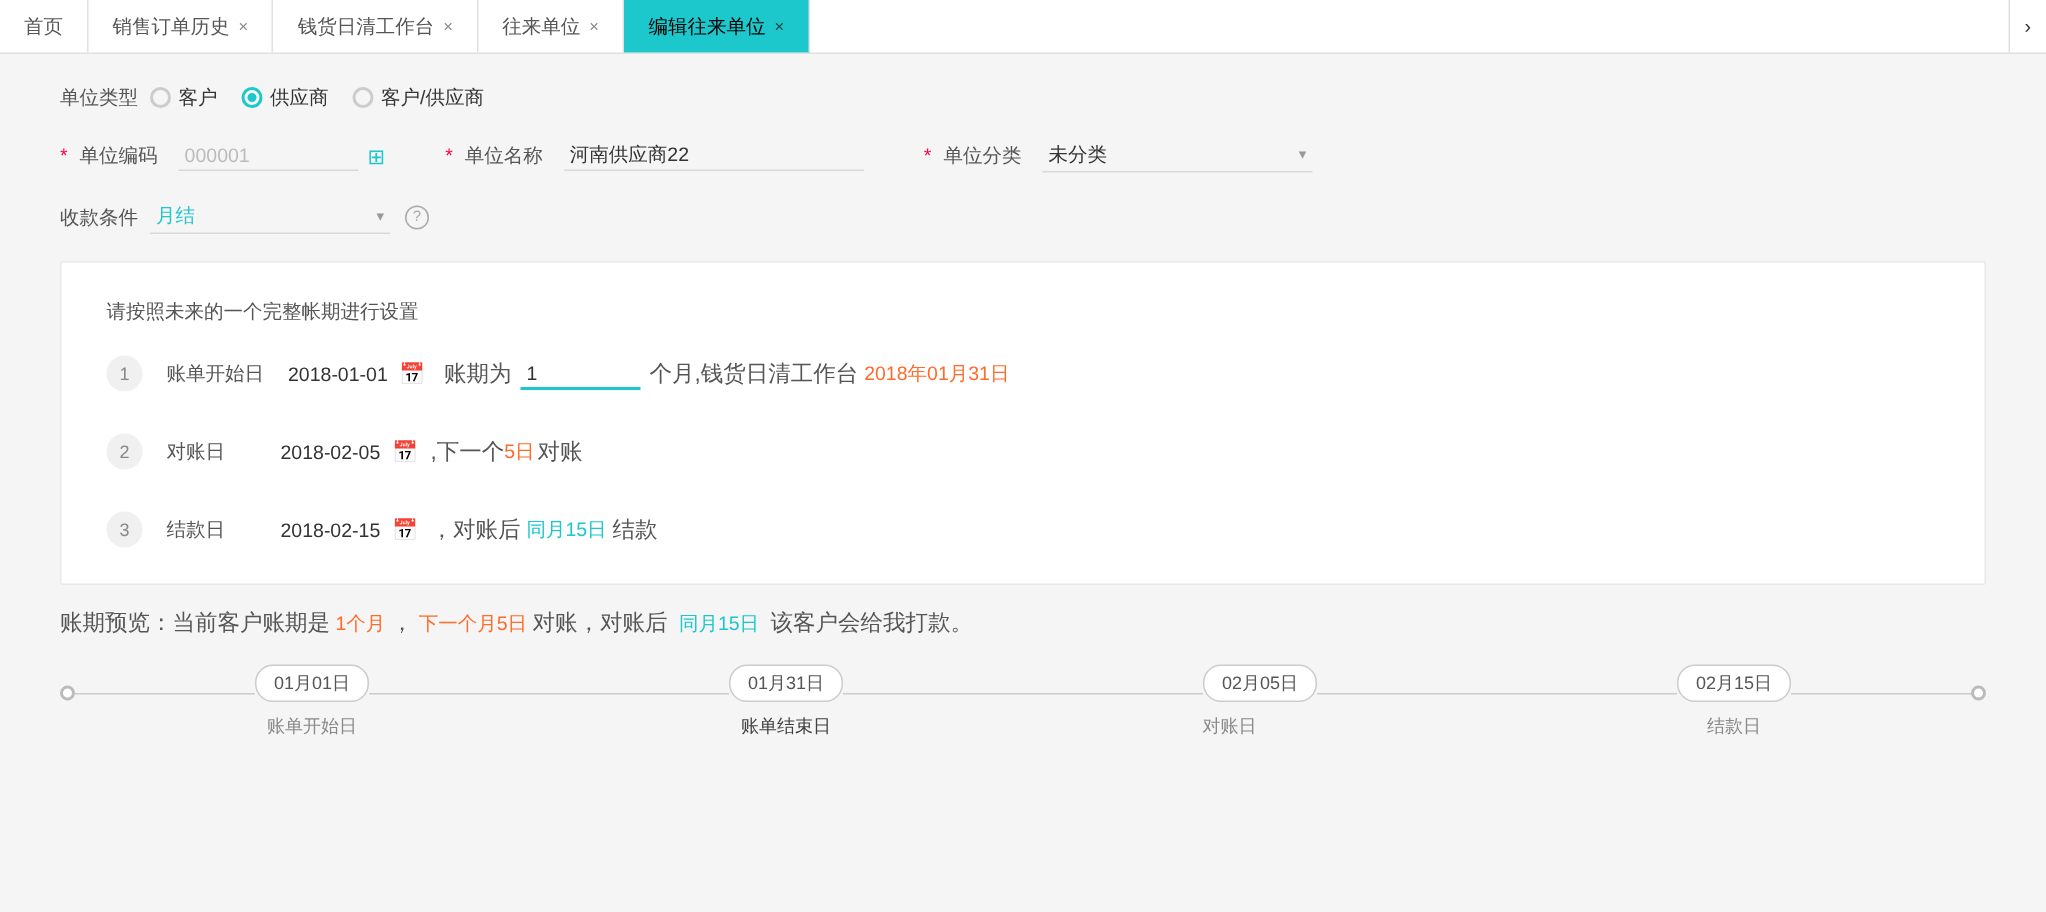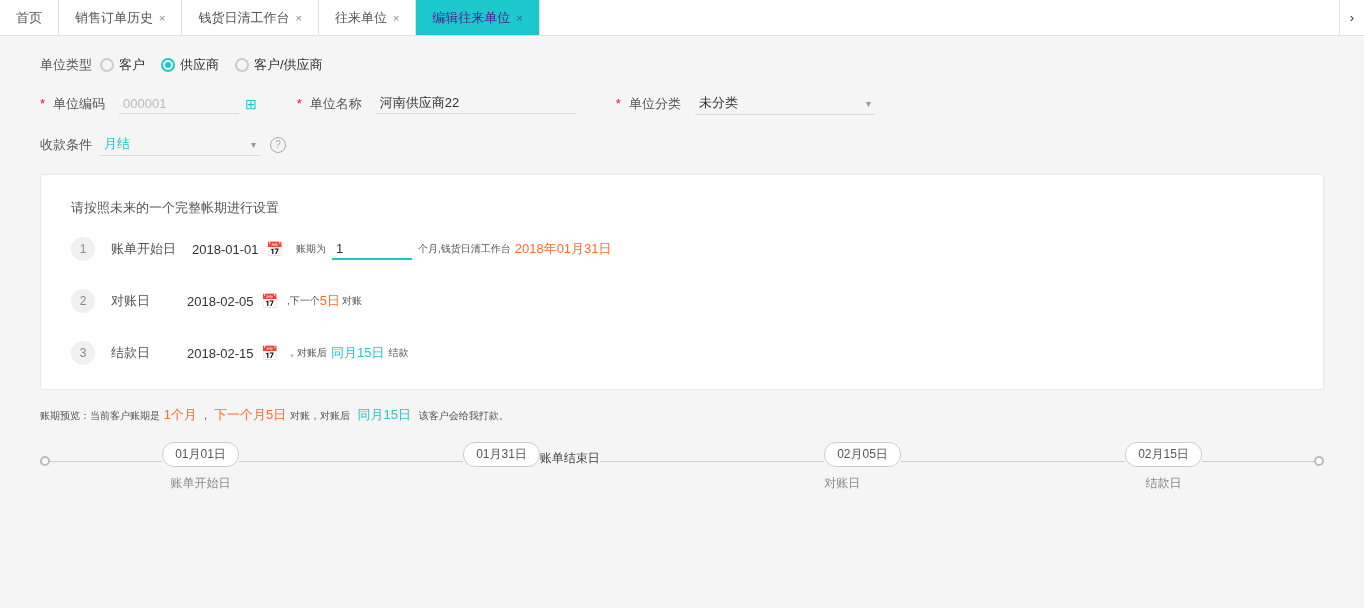--- a/index.html
+++ b/index.html
@@ -20,21 +20,21 @@
       cursor: pointer;
       font-size: 13px;
       color: #555;
       border-right: 1px solid #e0e0e0;
       gap: 6px;
       white-space: nowrap;
     }
     .tab:first-child { border-left: none; }
     .tab.active {
       background: #1dc8cd;
-      color: #4c1d95;
+      color: #000000;
     }
     .tab .close-icon { font-size: 11px; opacity: 0.7; }
     .tab-more {
       display: flex; align-items: center; padding: 0 10px; cursor: pointer; margin-left: auto; border-left: 1px solid #e0e0e0;
     }
 
     
     .main-content {
       padding: 20px 40px;
       background: #f5f5f5;
@@ -133,21 +133,21 @@
       display: flex; align-items: center; justify-content: center;
       font-size: 12px; margin-right: 16px; flex-shrink: 0;
     }
     .step-label {
       font-size: 13px; color: #555; margin-right: 16px; white-space: nowrap; min-width: 60px;
     }
     .step-date {
       font-size: 13px; color: #333; margin-right: 8px;
     }
     .step-desc {
-      font-size: 10px; color: #555;
+      font-size: 15px; color: #555;
     }
     .highlight-orange { color: #ff6b2b; }
     .highlight-teal { color: #1dc8cd; }
 
     .month-input {
       border: none; border-bottom: 2px solid #1dc8cd; outline: none;
       font-size: 13px; width: 80px; padding: 2px 4px; color: #333; background: transparent;
     }
   </style>
 </head>
@@ -282,21 +282,21 @@
       <div style="width:10px;height:10px;border-radius:50%;border:2px solid #bbb;background:#fff;margin-top:14px;"></div>
     </div>
 
     <div style="flex:1;height:1px;background:#ccc;margin-top:19px;"></div>
     <div style="display:flex;flex-direction:column;align-items:center;flex-shrink:0;">
       <div style="border:1px solid #ccc;border-radius:12px;padding:3px 12px;font-size:12px;color:#555;background:#fff;white-space:nowrap;">01月01日</div>
       <span style="font-size:12px;color:#888;margin-top:8px;">账单开始日</span>
     </div>
 
     <div style="flex:2;height:1px;background:#ccc;margin-top:19px;"></div>
-    <div style="display:flex;flex-direction:row;align-items:center;flex-shrink:0;">
+    <div style="display:flex;flex-direction:column;align-items:center;flex-shrink:0;">
       <div style="border:1px solid #ccc;border-radius:12px;padding:3px 12px;font-size:12px;color:#555;background:#fff;white-space:nowrap;">01月31日</div>
       <span style="font-size:12px;color:#404040;margin-top:8px;">账单结束日</span>
     </div>
 
     <div style="flex:2;height:1px;background:#ccc;margin-top:19px;"></div>
     <div style="display:flex;flex-direction:column;flex-shrink:0;">
       <div style="border:1px solid #ccc;border-radius:12px;padding:3px 12px;font-size:12px;color:#555;background:#fff;white-space:nowrap;">02月05日</div>
       <span style="font-size:12px;color:#888;margin-top:8px;">对账日</span>
     </div>
 

